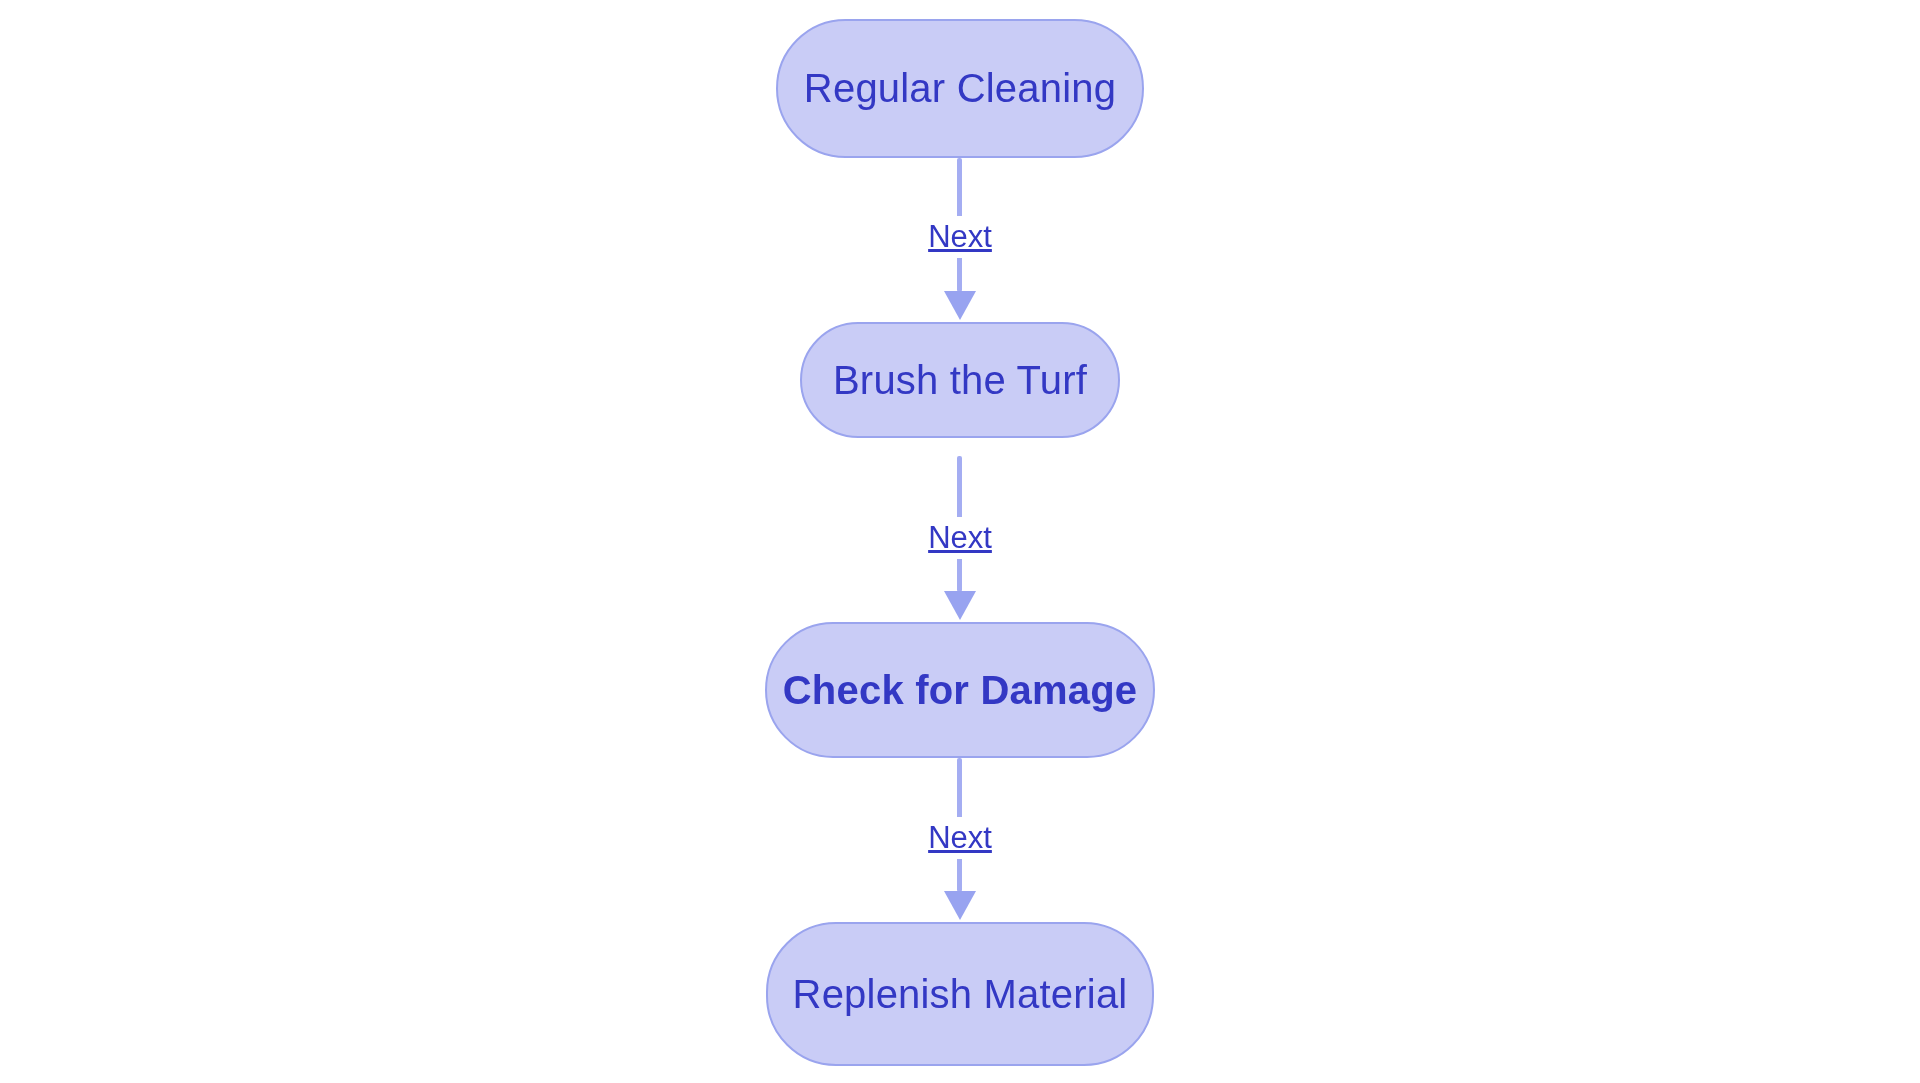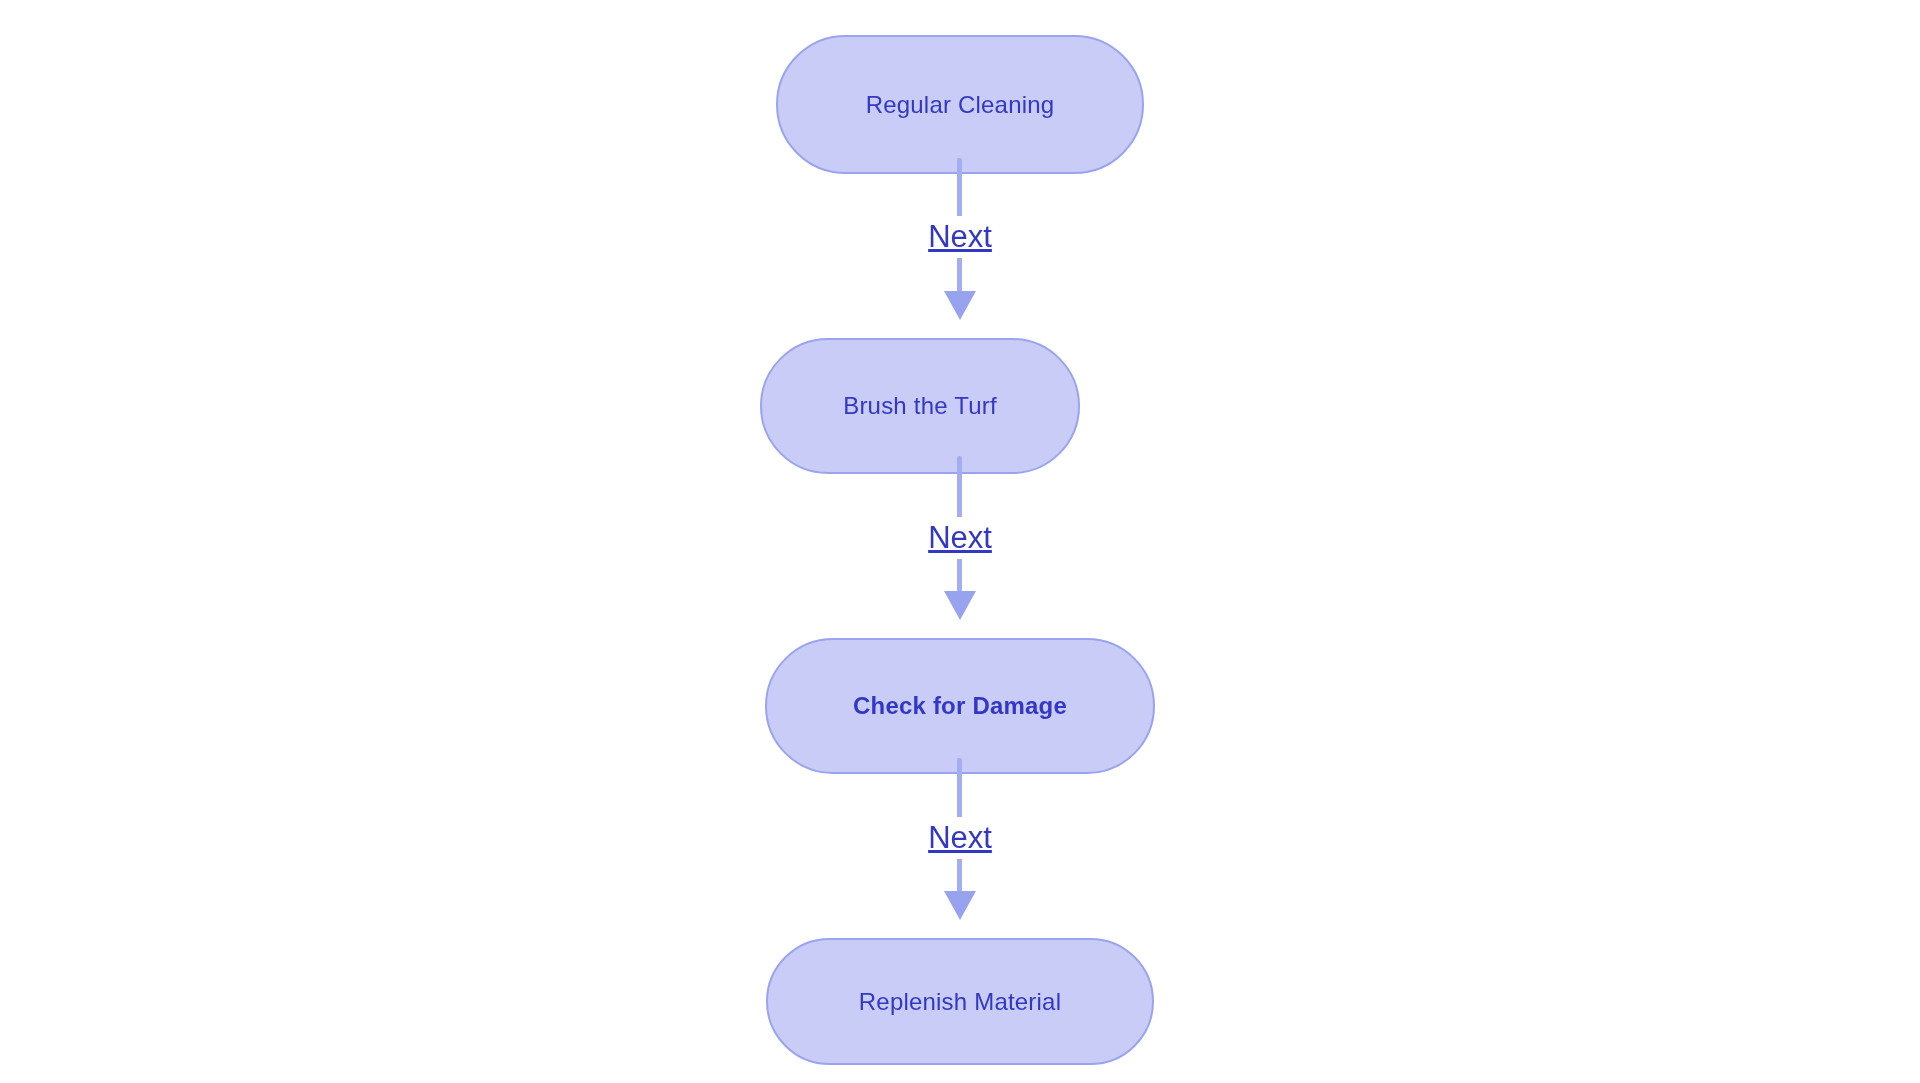--- a/index.html
+++ b/index.html
@@ -24,30 +24,29 @@
     background:var(--canvas-background);
   }
   .node{
     position:absolute;
     box-sizing:border-box;
     display:flex;align-items:center;justify-content:center;
     background:var(--node-fill);
     border:2px solid var(--node-border);
     border-radius:70px;
     color:var(--node-text);
-    font-size:24px;
+    font-size:40px;
     font-weight:500;
     letter-spacing:0.2px;
     white-space:nowrap;
-    margin-top:16px;
   }
   .node-1{left:776px;top:19px;width:368px;height:139px;}
-  .node-2{left:760px;top:322px;width:320px;height:136px;}
+  .node-2{left:800px;top:322px;width:320px;height:116px;}
   .node-3{left:765px;top:622px;width:390px;height:136px;font-weight:bold;}
-  .node-4{left:766px;top:922px;width:388px;height:127px;text-align:center;}
+  .node-4{left:766px;top:922px;width:388px;height:144px;text-align:center;}
   .edge-line{
     position:absolute;
     left:957px;width:5px;
     background:var(--edge-line);
     border-radius:2px;
   }
   .edge-line-1{top:158px;height:134px;}
   .edge-line-2{top:456px;height:136px;}
   .edge-line-3{top:758px;height:134px;}
   .arrowhead{

